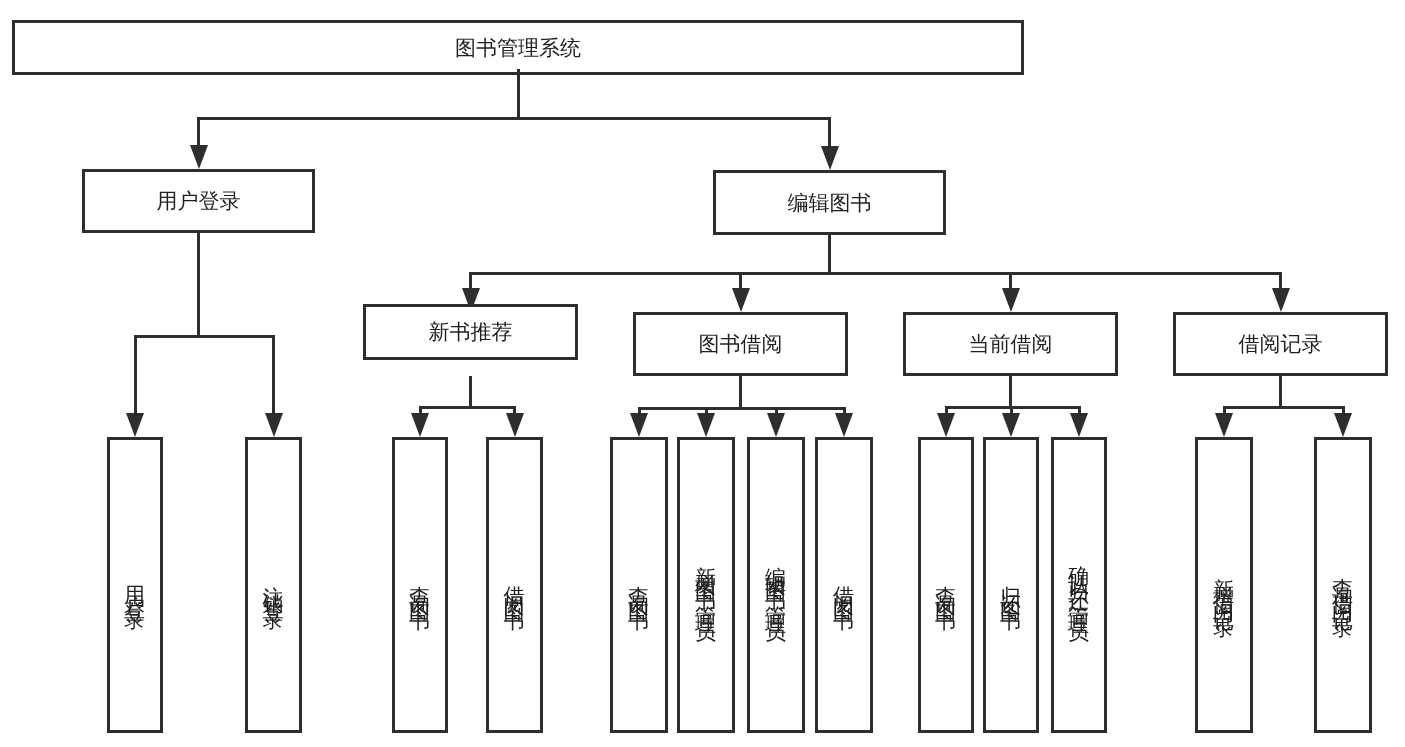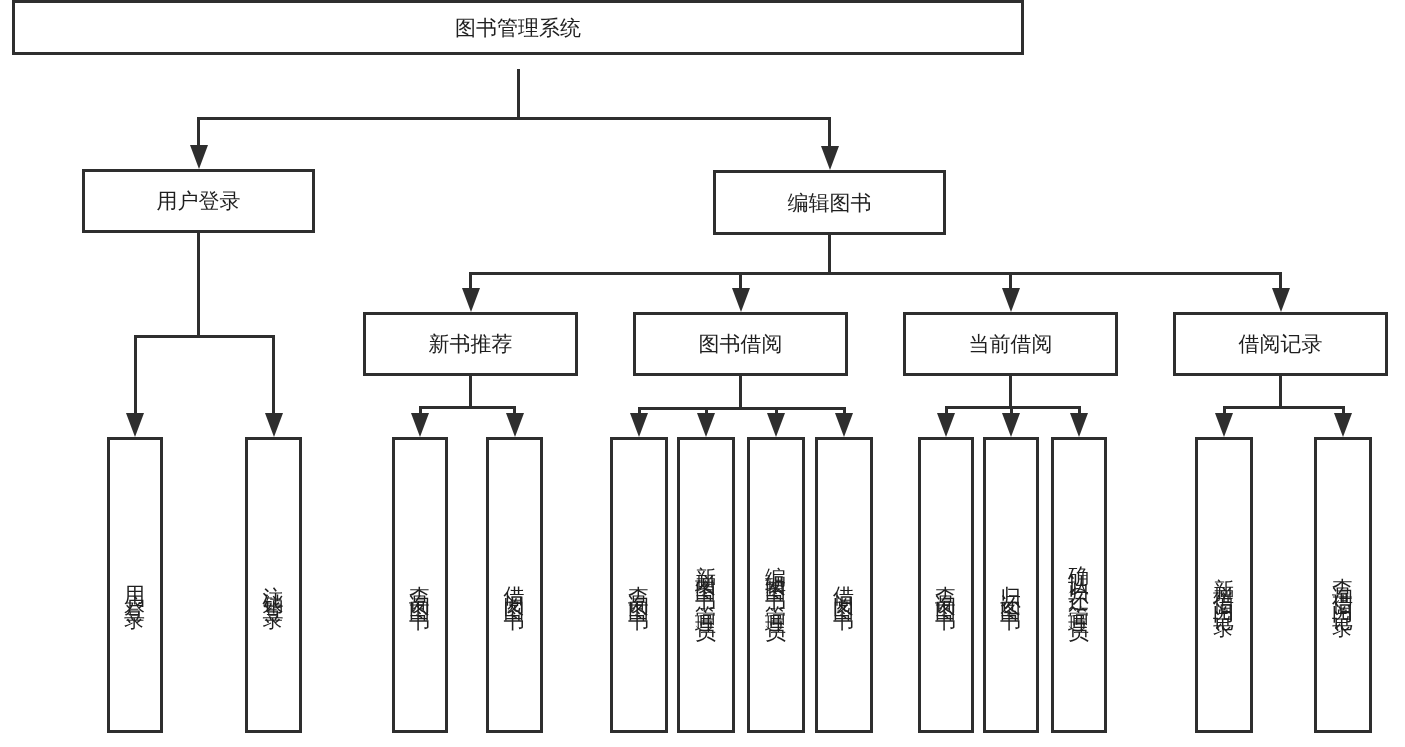--- a/index.html
+++ b/index.html
@@ -51,21 +51,21 @@
     color: #b3b3b3;
     letter-spacing: 0.5px;
     white-space: nowrap;
   }
 </style>
 </head>
 <body>
 
 <div class="canvas">
 
-  <div class="box" style="left:12px;top:0;width:1012px;height:55px">
+  <div class="box" style="left:12px;top:20px;width:1012px;height:55px">
     <span class="lbl">图书管理系统</span>
   </div>
 
   <div class="vl" style="left:516.5px;top:69px;height:49px"></div>
   <div class="hl" style="left:197px;top:116.5px;width:634px"></div>
   <div class="vl" style="left:197px;top:118px;height:30px"></div>
   <div class="ah" style="left:189.5px;top:145px"></div>
   <div class="vl" style="left:828px;top:118px;height:31px"></div>
   <div class="ah" style="left:820.5px;top:146px"></div>
 
@@ -87,21 +87,21 @@
   <div class="hl" style="left:469px;top:271.5px;width:813px"></div>
   <div class="vl" style="left:469px;top:273px;height:18px"></div>
   <div class="ah" style="left:461.5px;top:288px"></div>
   <div class="vl" style="left:739px;top:273px;height:18px"></div>
   <div class="ah" style="left:731.5px;top:288px"></div>
   <div class="vl" style="left:1009px;top:273px;height:18px"></div>
   <div class="ah" style="left:1001.5px;top:288px"></div>
   <div class="vl" style="left:1279px;top:273px;height:18px"></div>
   <div class="ah" style="left:1271.5px;top:288px"></div>
 
-  <div class="box" style="left:363px;top:312px;width:215px;height:64px">
+  <div class="box" style="left:363px;top:304px;width:215px;height:56px">
     <span class="lbl">新书推荐</span>
   </div>
   <div class="box" style="left:633px;top:312px;width:215px;height:64px">
     <span class="lbl">图书借阅</span>
   </div>
   <div class="box" style="left:903px;top:312px;width:215px;height:64px">
     <span class="lbl">当前借阅</span>
   </div>
   <div class="box" style="left:1173px;top:312px;width:215px;height:64px">
     <span class="lbl">借阅记录</span>

